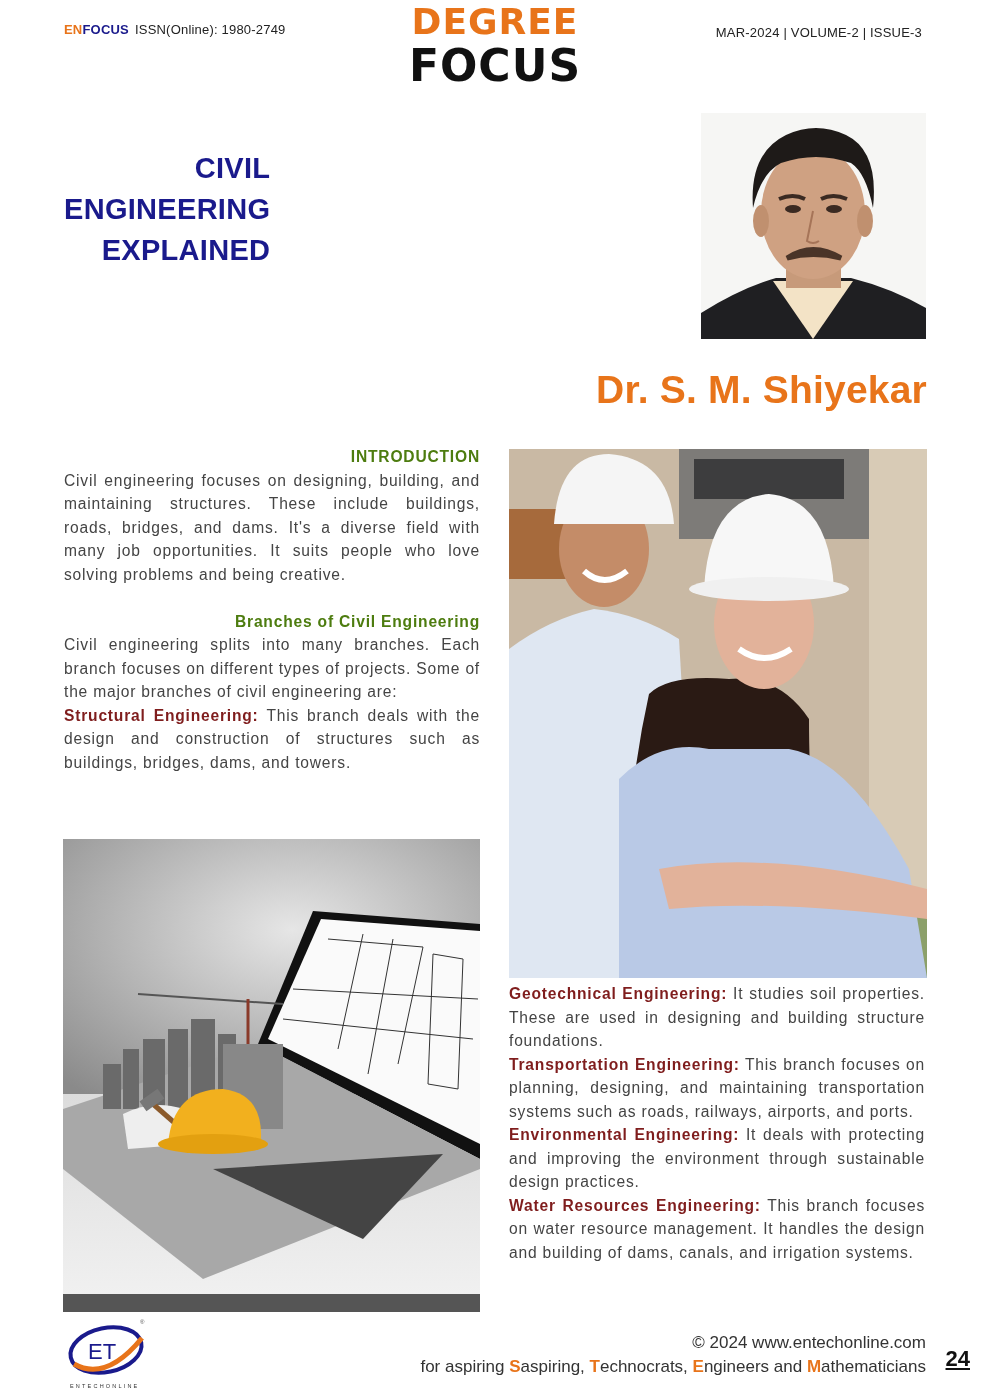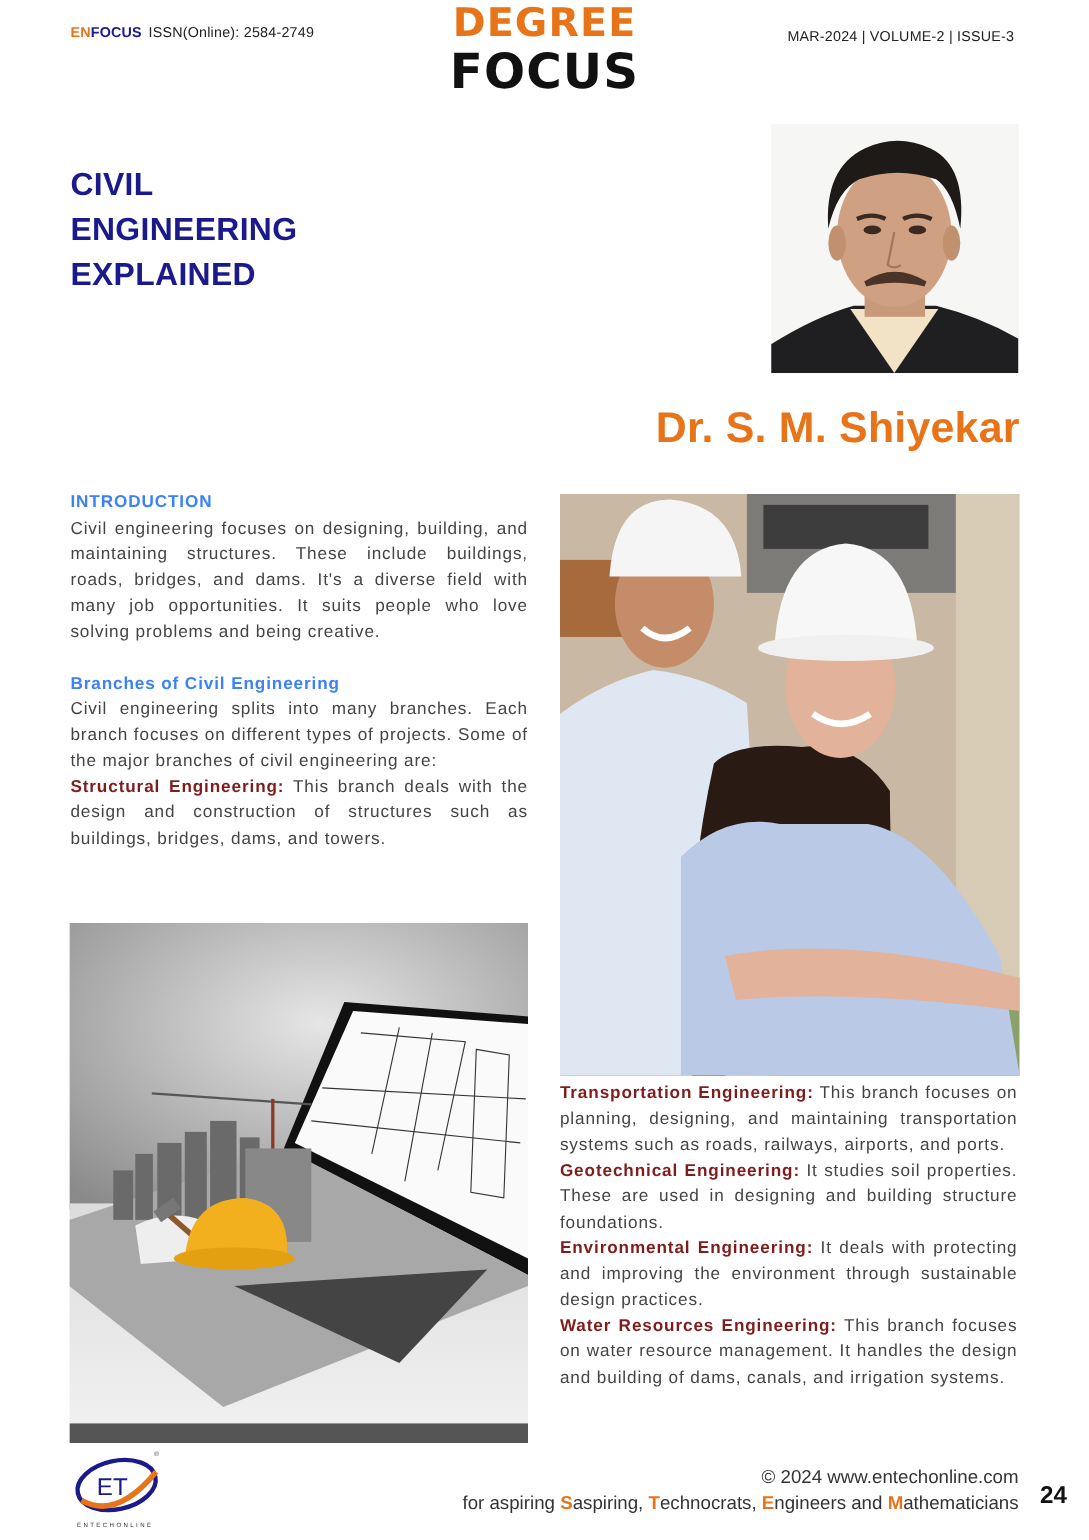--- a/index.html
+++ b/index.html
@@ -10,50 +10,50 @@
   .hdr-left { left:64px; top:22px; font-size:13px; color:#222; letter-spacing:0.2px; }
   .hdr-left .en { color:#e8741a; font-weight:bold; }
   .hdr-left .tech { color:#1a1a8c; font-weight:bold; }
   .hdr-left .issn { margin-left:6px; }
   .logo { left:395px; top:4px; width:200px; text-align:center; font-family:"DejaVu Sans", sans-serif; font-weight:bold; line-height:1; }
   .logo .l1 { color:#e8741a; font-size:36px; letter-spacing:1px; }
   .logo .l2 { color:#111; font-size:44px; letter-spacing:1px; margin-top:4px; }
   .hdr-right { right:68px; top:25px; font-size:13px; color:#222; letter-spacing:0.2px; }
 
   
-  .title { left:64px; top:148px; color:#1a1a8c; font-weight:bold; font-size:29px; line-height:41px; letter-spacing:0.3px; }
+  .title { left:64px; top:148px; color:#1a1a8c; font-weight:bold; font-size:29px; line-height:41px; letter-spacing:0.3px;text-align:right; }
   .title div { white-space:nowrap; }
 
   
   .portrait { left:701px; top:113px; width:225px; height:226px; background:#f4f4f4; overflow:hidden; }
   .author { right:63px; top:368px; color:#e8741a; font-weight:bold; font-size:39px; letter-spacing:0.2px; }
 
   
   .col { font-size:15.6px; line-height:23.5px; color:#444; text-align:justify; letter-spacing:0.8px; }
   .col b { color:#7f1d1d; }
-  .col .h { font-weight:bold; color:#3b82f6; text-align:left; }
+  .col .h { font-weight:bold; color:#4d7c0f; text-align:right; }
   .left-col { left:64px; top:445px; width:416px; }
   .right-col { left:509px; top:982px; width:416px; }
   .gap { height:23.5px; }
 
   .img-laptop { left:63px; top:839px; width:417px; height:473px; overflow:hidden; }
   .img-people { left:509px; top:449px; width:418px; height:529px; overflow:hidden; }
 
   
   .et-logo { left:66px; top:1316px; width:84px; height:76px; }
   .foot-copy { right:64px; top:1333px; font-size:17px; color:#333; }
   .foot-tag { right:64px; top:1357px; font-size:17px; color:#333; white-space:nowrap; }
   .foot-tag .o { color:#e8741a; font-weight:bold; }
-  .page-num { right:20px; top:1346px; font-size:22px; font-weight:bold; color:#111; }
+  .page-num { right:20px; top:1346px; font-size:22px; font-weight:bold; color:#111;text-decoration:underline; }
 </style>
 </head>
 <body>
 
 <div class="abs hdr-left">
-  <span class="en">EN</span><span class="tech">FOCUS</span><span class="issn">ISSN(Online): 2584-2749</span>
+  <span class="en">EN</span><span class="tech">FOCUS</span><span class="issn">ISSN(Online): 1980-2749</span>
 </div>
 
 <div class="abs logo">
   <div class="l1">DEGREE</div>
   <div class="l2">FOCUS</div>
 </div>
 
 <div class="abs hdr-right">MAR-2024 | VOLUME-2 | ISSUE-3</div>
 
 <div class="abs title">
@@ -174,22 +174,22 @@
     <path d="M110 330 Q150 290 200 300 L280 300 Q340 310 400 420 L418 529 L110 529 Z" fill="#b9c9e6"></path>
     <ellipse cx="255" cy="175" rx="50" ry="65" fill="#e2b29a"></ellipse>
     <path d="M195 140 Q200 50 260 45 Q320 50 325 140 Z" fill="#f7f7f7"></path>
     <ellipse cx="260" cy="140" rx="80" ry="12" fill="#f0f0f0"></ellipse>
     <path d="M230 200 Q255 218 282 200" stroke="#fff" stroke-width="6" fill="none"></path>
     <path d="M150 420 Q260 400 418 440 L418 470 Q260 450 160 460 Z" fill="#e2b29a"></path>
   </svg>
 </div>
 
 <div class="abs col right-col">
+  <div><b>Geotechnical Engineering:</b><span> It studies soil properties. These are used in designing and building structure foundations.</span></div>
   <div><b>Transportation Engineering:</b><span> This branch focuses on planning, designing, and maintaining transportation systems such as roads, railways, airports, and ports.</span></div>
-  <div><b>Geotechnical Engineering:</b><span> It studies soil properties. These are used in designing and building structure foundations.</span></div>
   <div><b>Environmental Engineering:</b><span> It deals with protecting and improving the environment through sustainable design practices.</span></div>
   <div><b>Water Resources Engineering:</b><span> This branch focuses on water resource management. It handles the design and building of dams, canals, and irrigation systems.</span></div>
 </div>
 
 <div class="abs et-logo">
   <svg width="84" height="76" viewBox="0 0 84 76">
     <ellipse cx="40" cy="34" rx="36" ry="22" fill="none" stroke="#1a1a8c" stroke-width="4" transform="rotate(-12 40 34)"></ellipse>
     <path d="M8 48 Q40 66 76 22" fill="none" stroke="#e8741a" stroke-width="5"></path>
     <text x="22" y="43" font-family="Liberation Sans, sans-serif" font-size="22" fill="#1a1a8c">ET</text>
     <text x="74" y="8" font-size="6" fill="#555">®</text>

